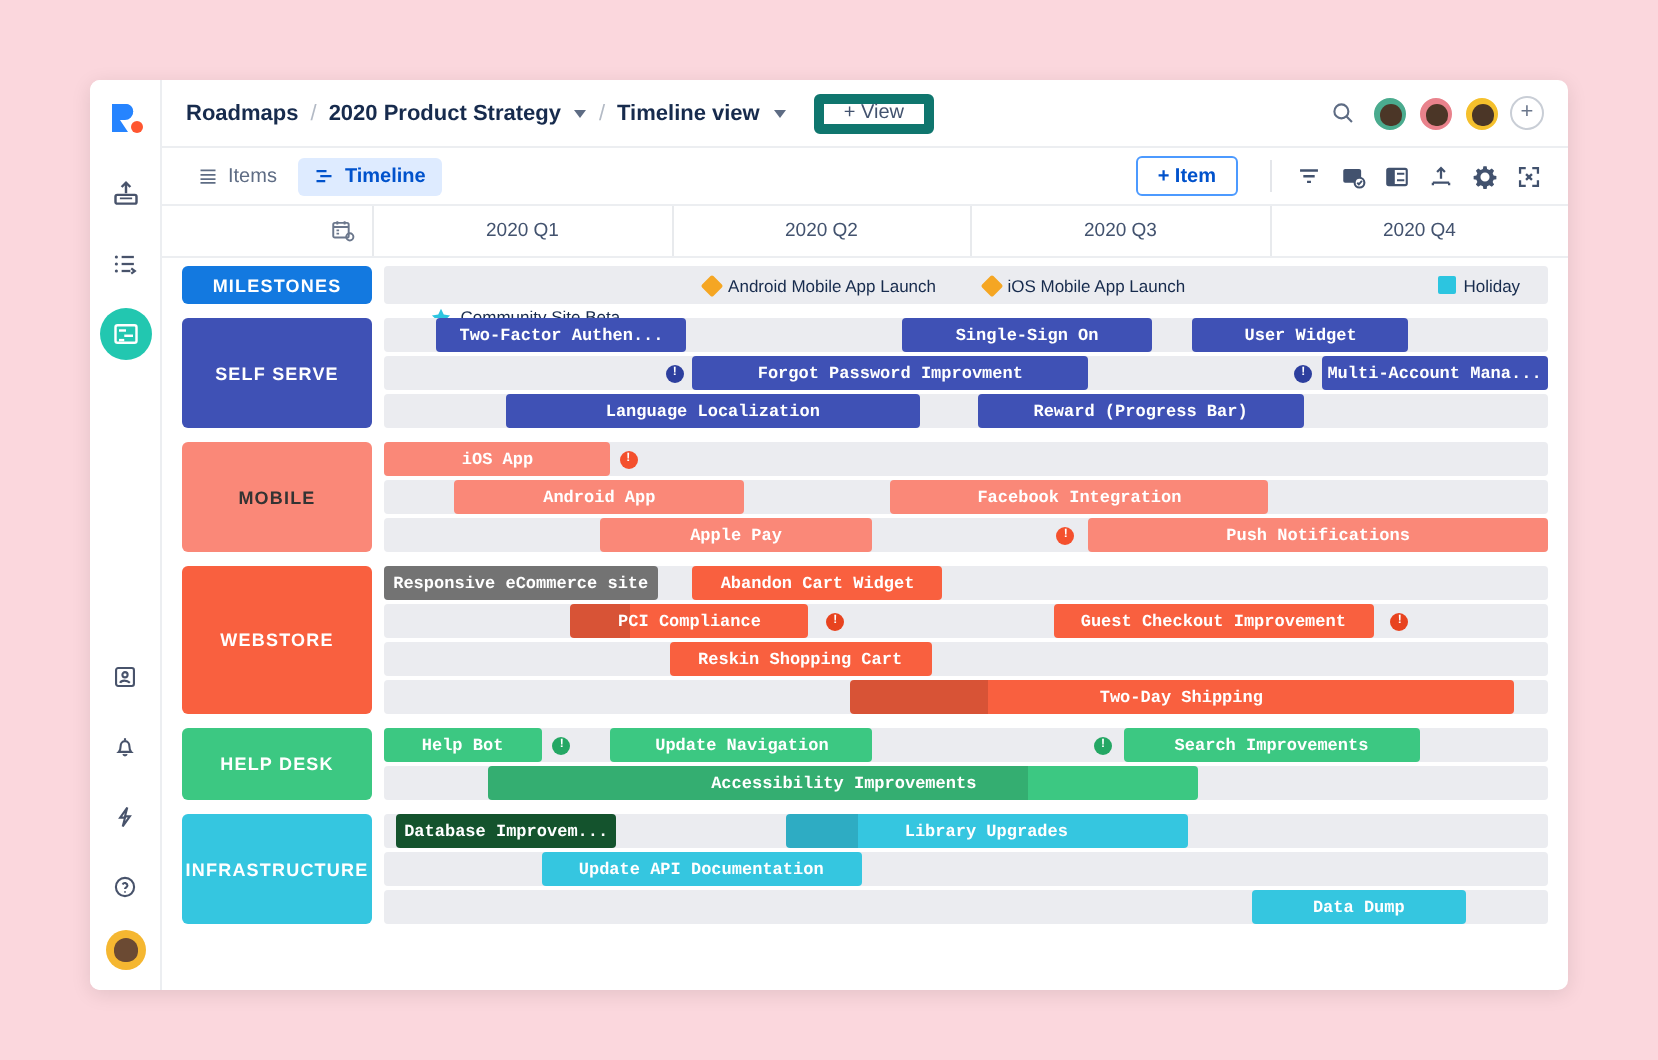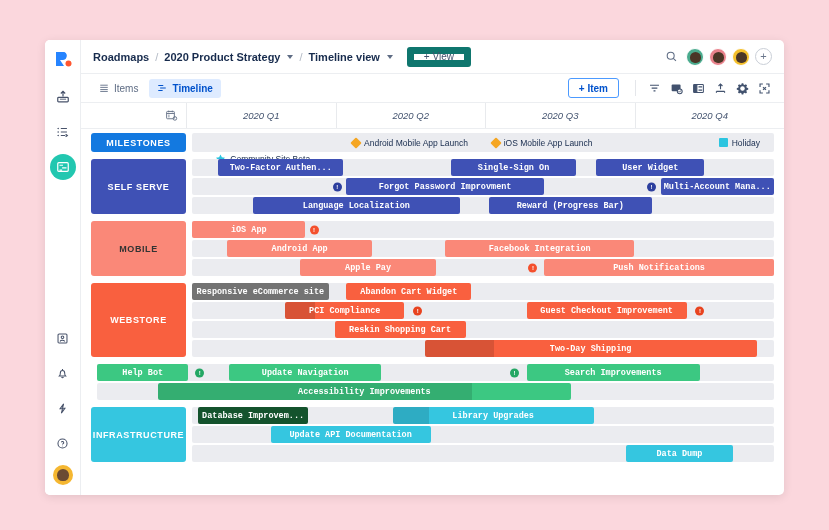--- a/index.html
+++ b/index.html
@@ -61,21 +61,21 @@
   .crumbs { display: flex; align-items: center; gap: 6px; font-size: 11px; }
   .crumb { color: #172b4d; font-weight: bold; cursor: pointer; white-space: nowrap; }
   .crumb-sep { color: #b3bac5; font-size: 11px; }
   .caret {
     width: 0; height: 0; border-left: 3px solid transparent;
     border-right: 3px solid transparent; border-top: 4px solid #5e6c84;
     margin-left: 1px; cursor: pointer;
   }
   .view-btn {
     margin-left: 14px; height: 20px; padding: 0 10px;
-    border: 7px solid #0f766e; border-radius: 3px;
+    border: 5px solid #0f766e; border-radius: 3px;
     display: flex; align-items: center; justify-content: center;
     font-size: 10px; color: #42526e; background: #fff; cursor: pointer;
   }
   .topbar-right { margin-left: auto; display: flex; align-items: center; gap: 5px; }
   .avatar-sm {
     width: 18px; height: 18px; border-radius: 50%;
     border: 1.5px solid #fff; position: relative; overflow: hidden;
   }
   .avatar-sm::after {
     content: ""; position: absolute; left: 3px; top: 3.5px;
@@ -109,21 +109,21 @@
   }
   .vdiv { width: 1px; height: 16px; background: #e4e6ea; margin: 0 6px; }
   .tool {
     width: 20px; height: 20px; display: flex; align-items: center;
     justify-content: center; color: #42526e; cursor: pointer;
   }
 
   
   .tl-head {
     height: 26px; flex: 0 0 26px; display: flex;
-    border-bottom: 1px solid #eceef1; background: #fff; font-style: italic;
+    border-bottom: 1px solid #eceef1; background: #fff;
   }
   .tl-head-left {
     width: 105px; flex: 0 0 105px; position: relative;
     display: flex; align-items: center; justify-content: flex-end;
     padding-right: 8px; color: #6b778c;
   }
   .tl-head-right { flex: 1 1 auto; display: flex; position: relative; }
   .qcell {
     flex: 1 1 25%; display: flex; align-items: center; justify-content: center;
     font-size: 9.5px; color: #42526e; border-left: 1px solid #e8eaed;
@@ -496,20 +496,21 @@
             </div>
             <div class="track">
               <div class="bar" style="left: 40%; width: 57%; background: rgb(249, 96, 63);">
                 <div class="fill" style="width: 21%;"></div>
                 <span class="lbl">Two-Day Shipping</span>
               </div>
             </div>
           </div>
         </div>
         <div class="grp">
+          <div class="grp-label" style="background: rgb(60, 200, 130); color: rgb(255, 255, 255);">HELP DESK</div>
           <div class="grp-tracks">
             <div class="track">
               <div class="bar" style="left: 0%; width: 13.5%; background: rgb(60, 200, 130);">
                 <span class="lbl">Help Bot</span>
               </div>
               <div class="badge" style="left: 14.5%; background: rgb(36, 167, 100);">!</div>
               <div class="bar" style="left: 19.5%; width: 22.5%; background: rgb(60, 200, 130);">
                 <span class="lbl">Update Navigation</span>
               </div>
               <div class="bar" style="left: 63.5%; width: 25.5%; background: rgb(60, 200, 130);">

